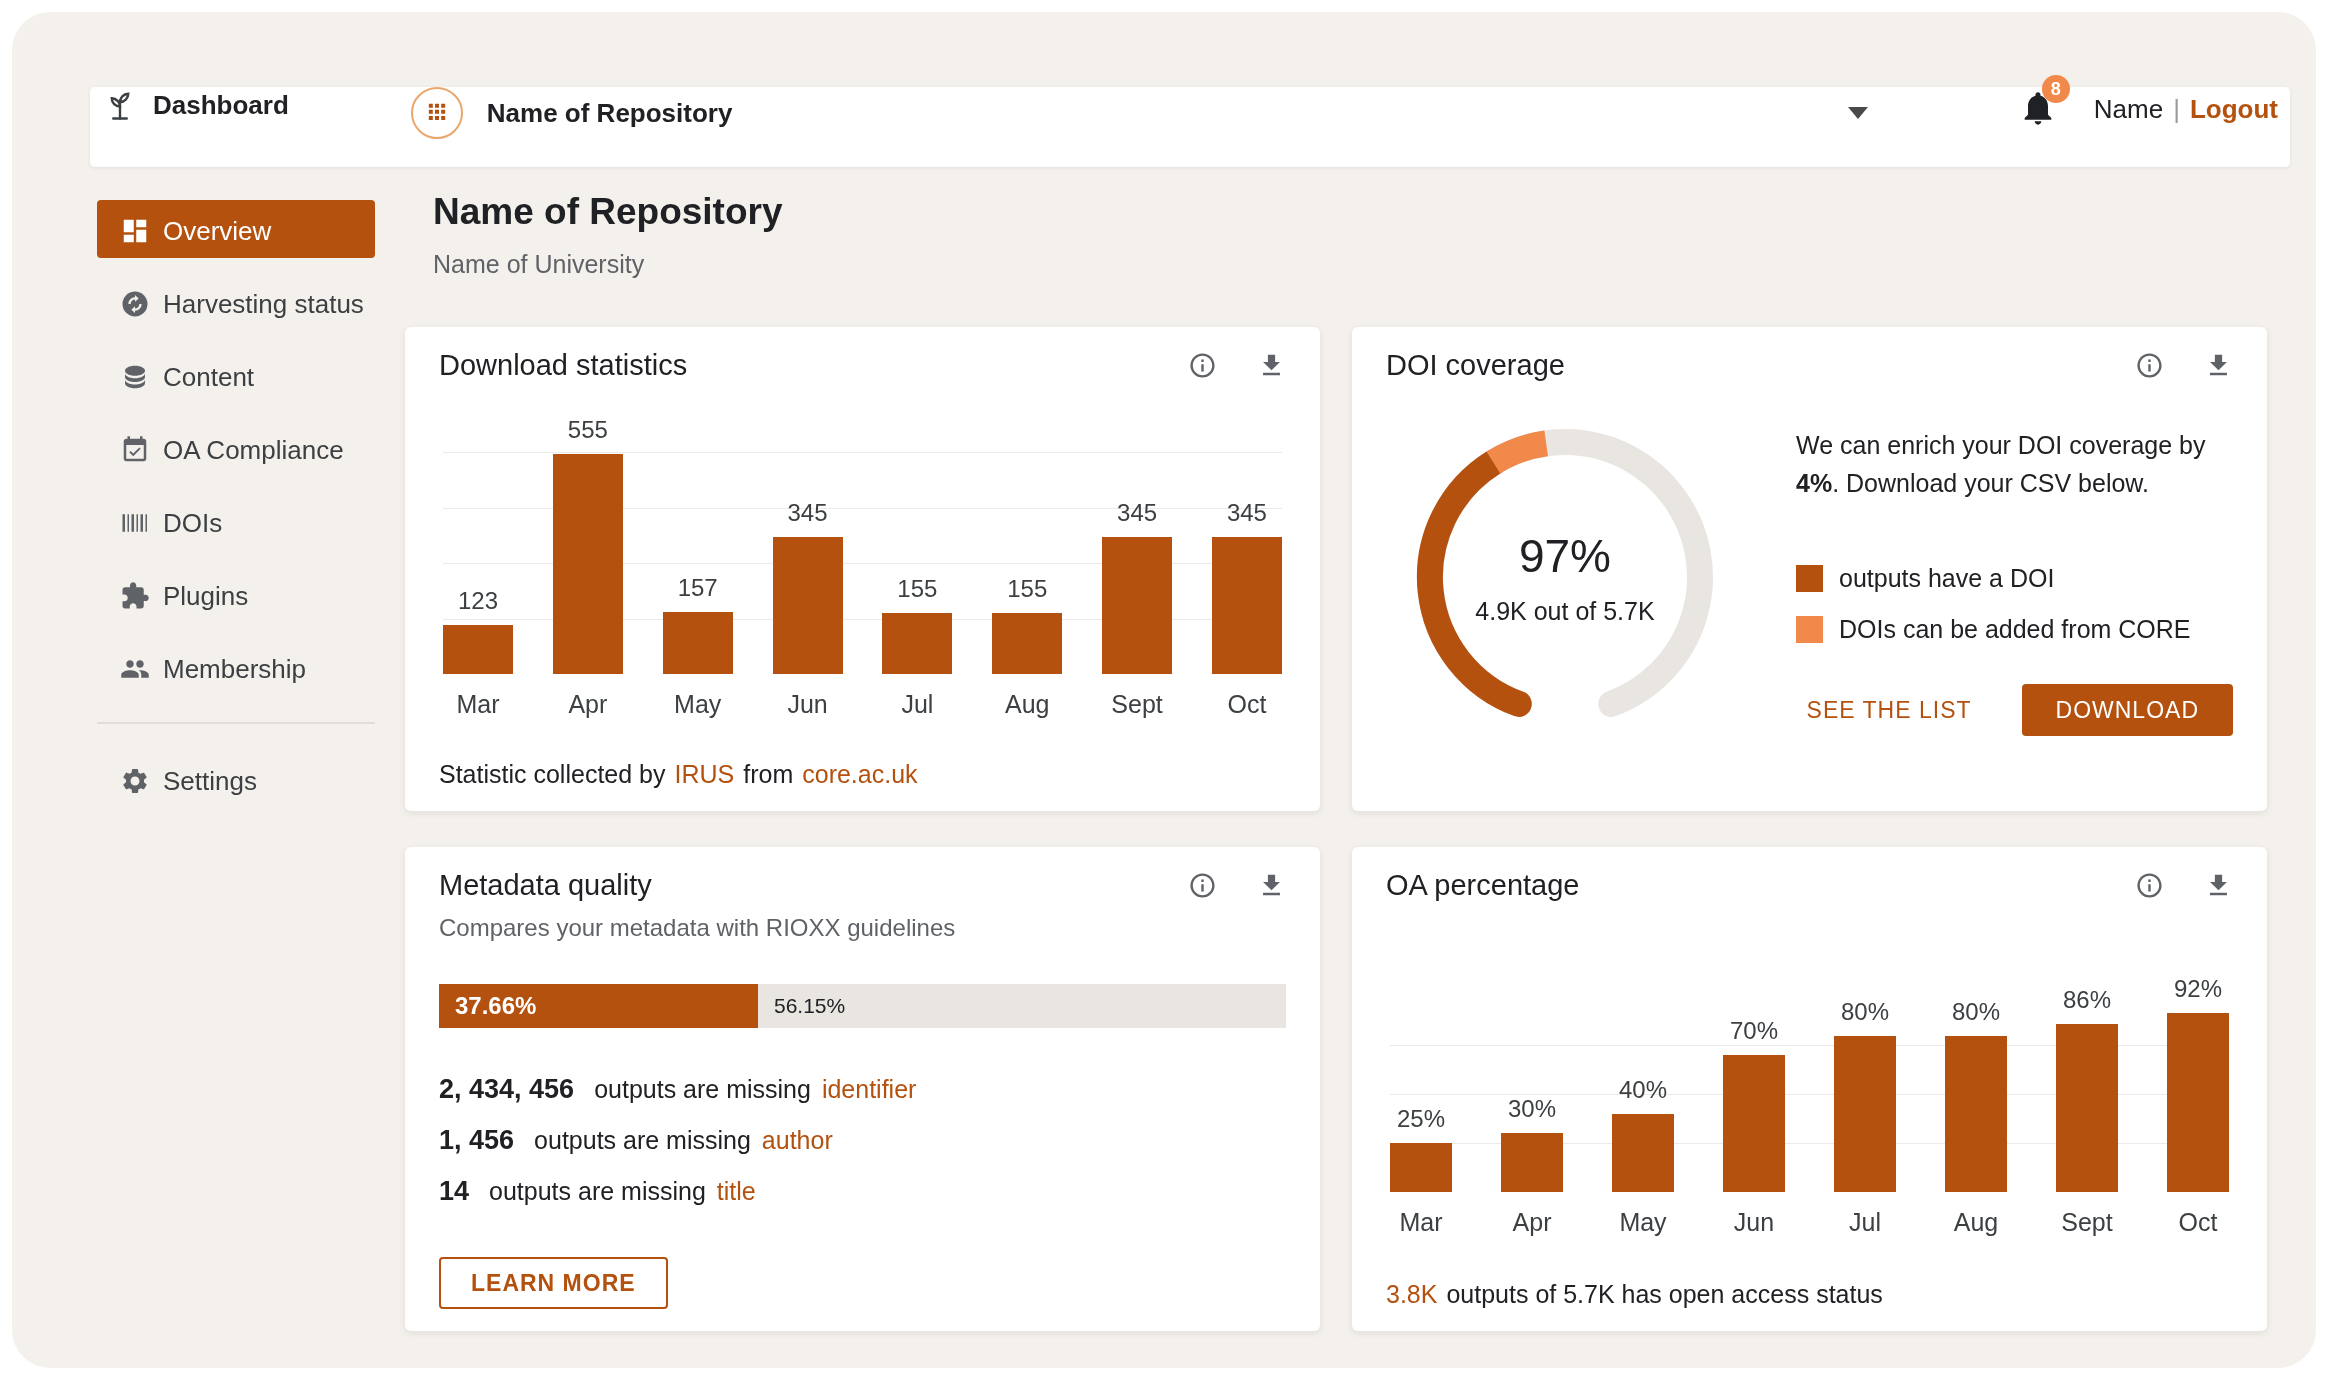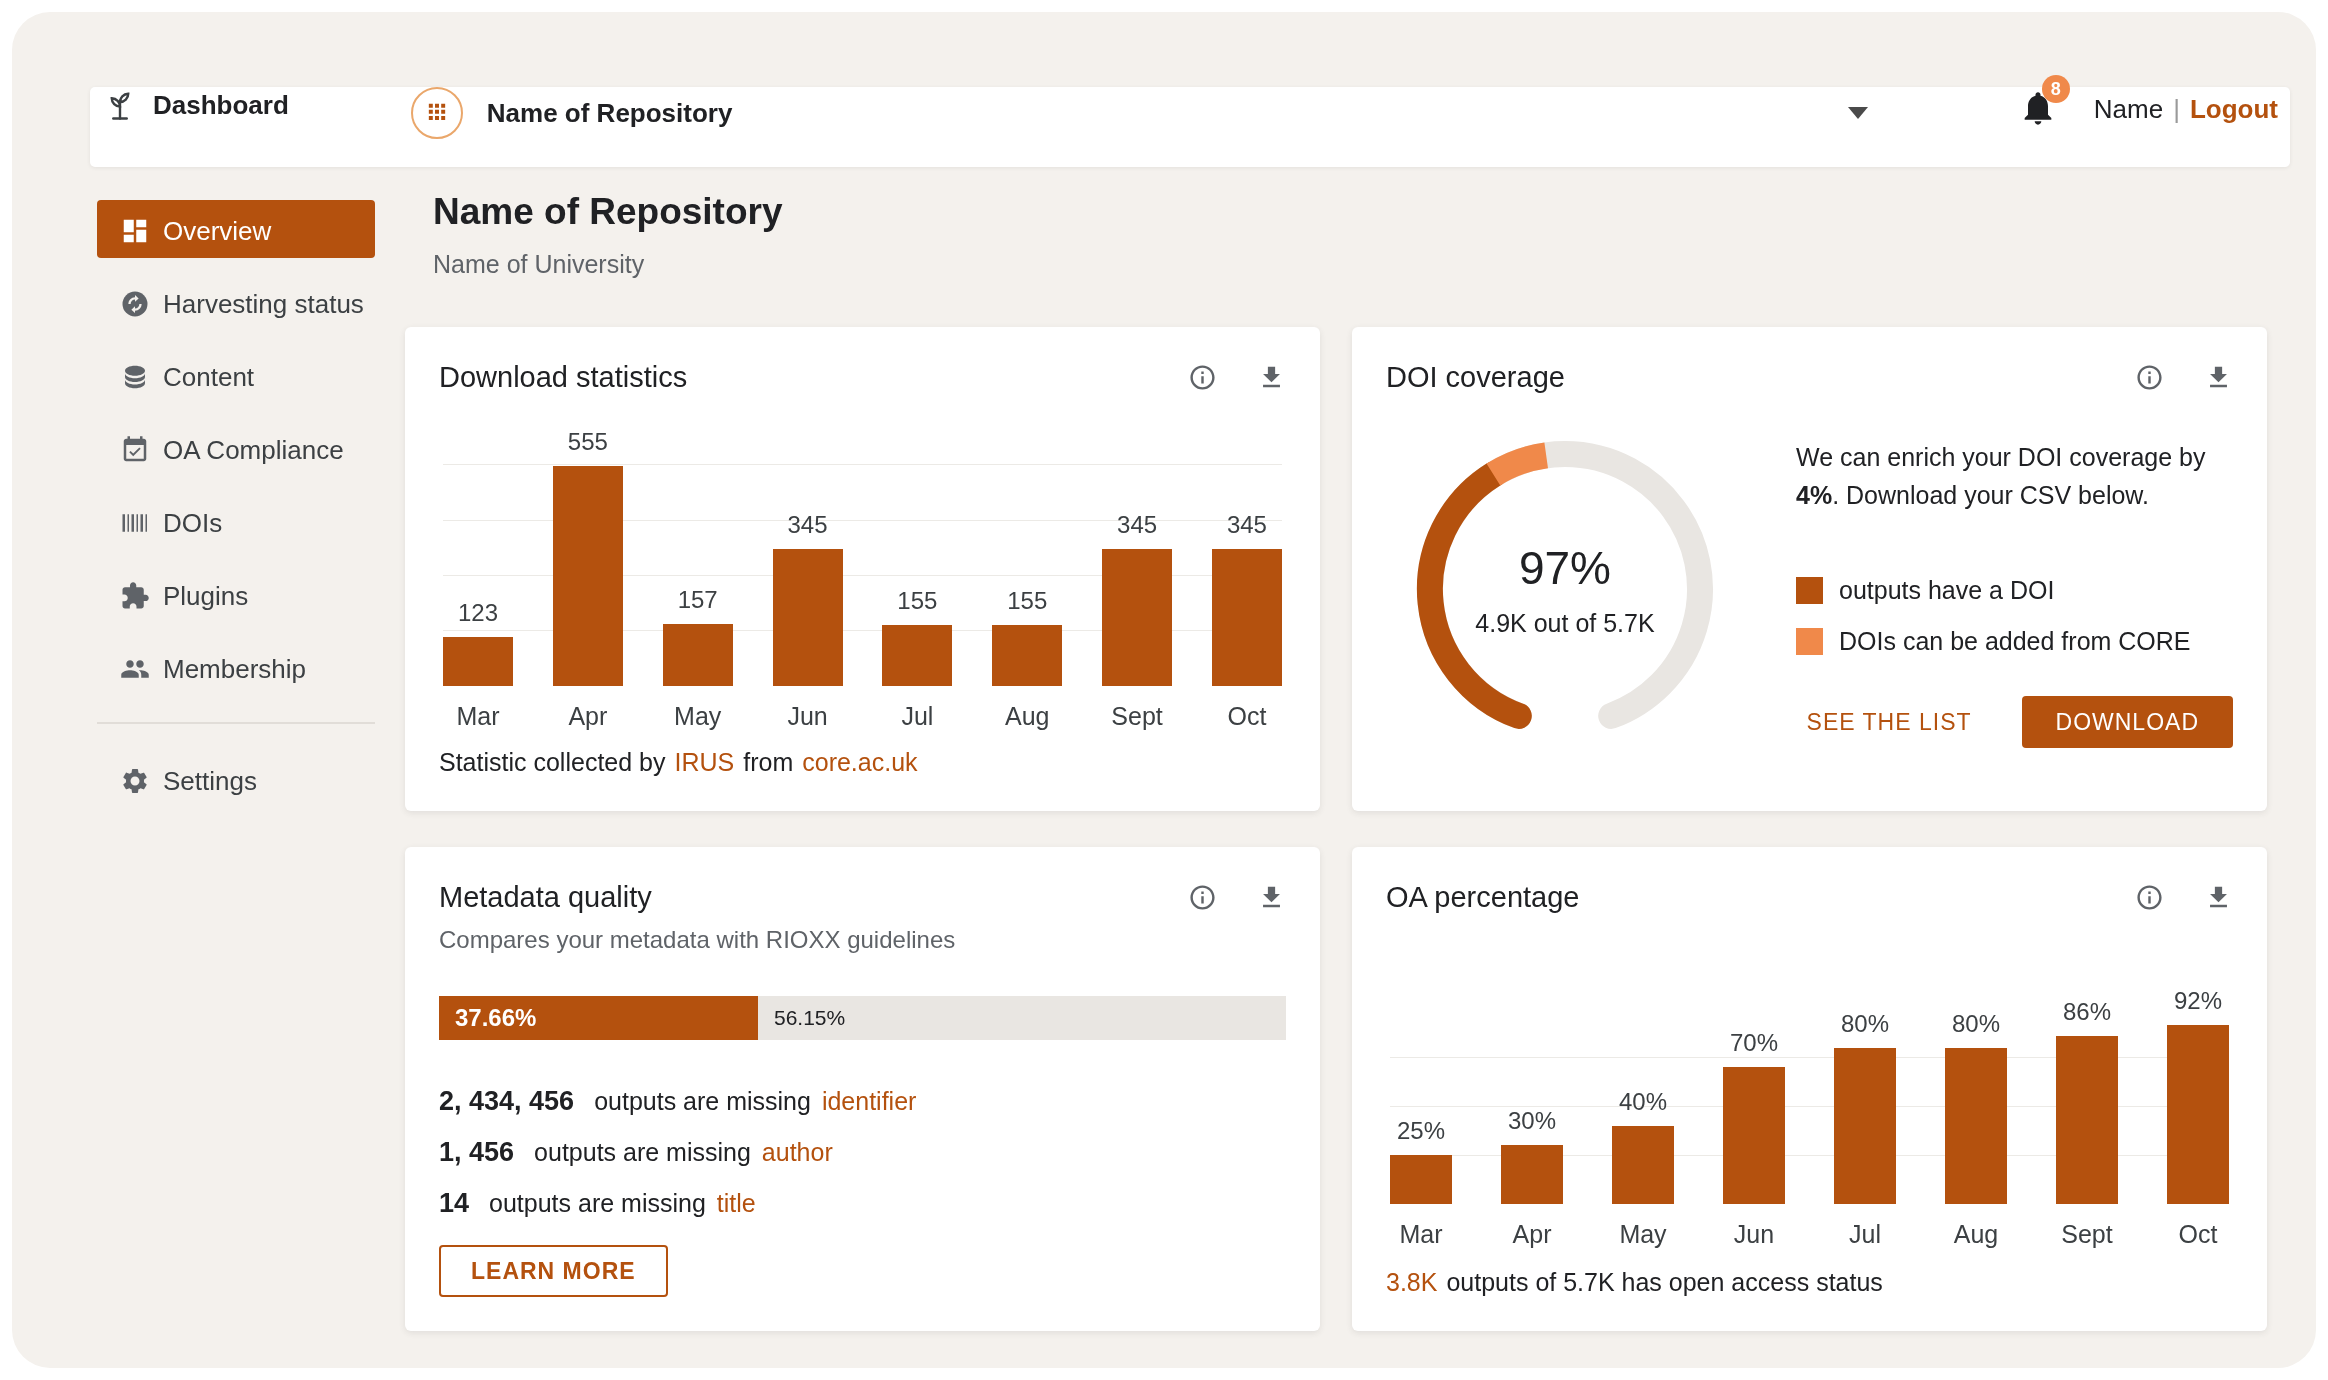--- a/index.html
+++ b/index.html
@@ -62,21 +62,21 @@
   .side-item.active .s-icon{color:#fff;}
   .side-divider{border-top:2px solid #e1ddd8;margin:26px 0 26px 0;}
 
   
   .main{position:absolute;left:393px;top:172px;width:1862px;}
   .page-title{margin:6px 0 0 28px;font-size:37px;font-weight:700;color:var(--text);line-height:44px;}
   .page-subtitle{margin:16px 0 0 28px;font-size:25px;color:var(--muted);}
   .grid{margin-top:48px;display:grid;grid-template-columns:915px 915px;column-gap:32px;row-gap:36px;grid-auto-rows:484px;}
   .card{
     background:#fff;border-radius:6px;box-shadow:var(--card-shadow);
-    padding:34px 34px;display:flex;flex-direction:column;position:relative;
+    padding:22px 34px;display:flex;flex-direction:column;position:relative;
   }
   .card-head{display:flex;align-items:flex-start;justify-content:space-between;}
   .card-title{margin:0;font-size:29px;font-weight:500;color:var(--text);}
   .card-sub{margin-top:12px;font-size:24px;color:var(--muted);}
   .card-actions{display:flex;gap:40px;align-items:center;margin-top:2px;}
   .icon-btn{color:#5f6368;cursor:pointer;display:flex;}
 
   
   .bar-chart{position:relative;display:flex;justify-content:space-between;align-items:flex-end;}
   .bar-chart::before{

